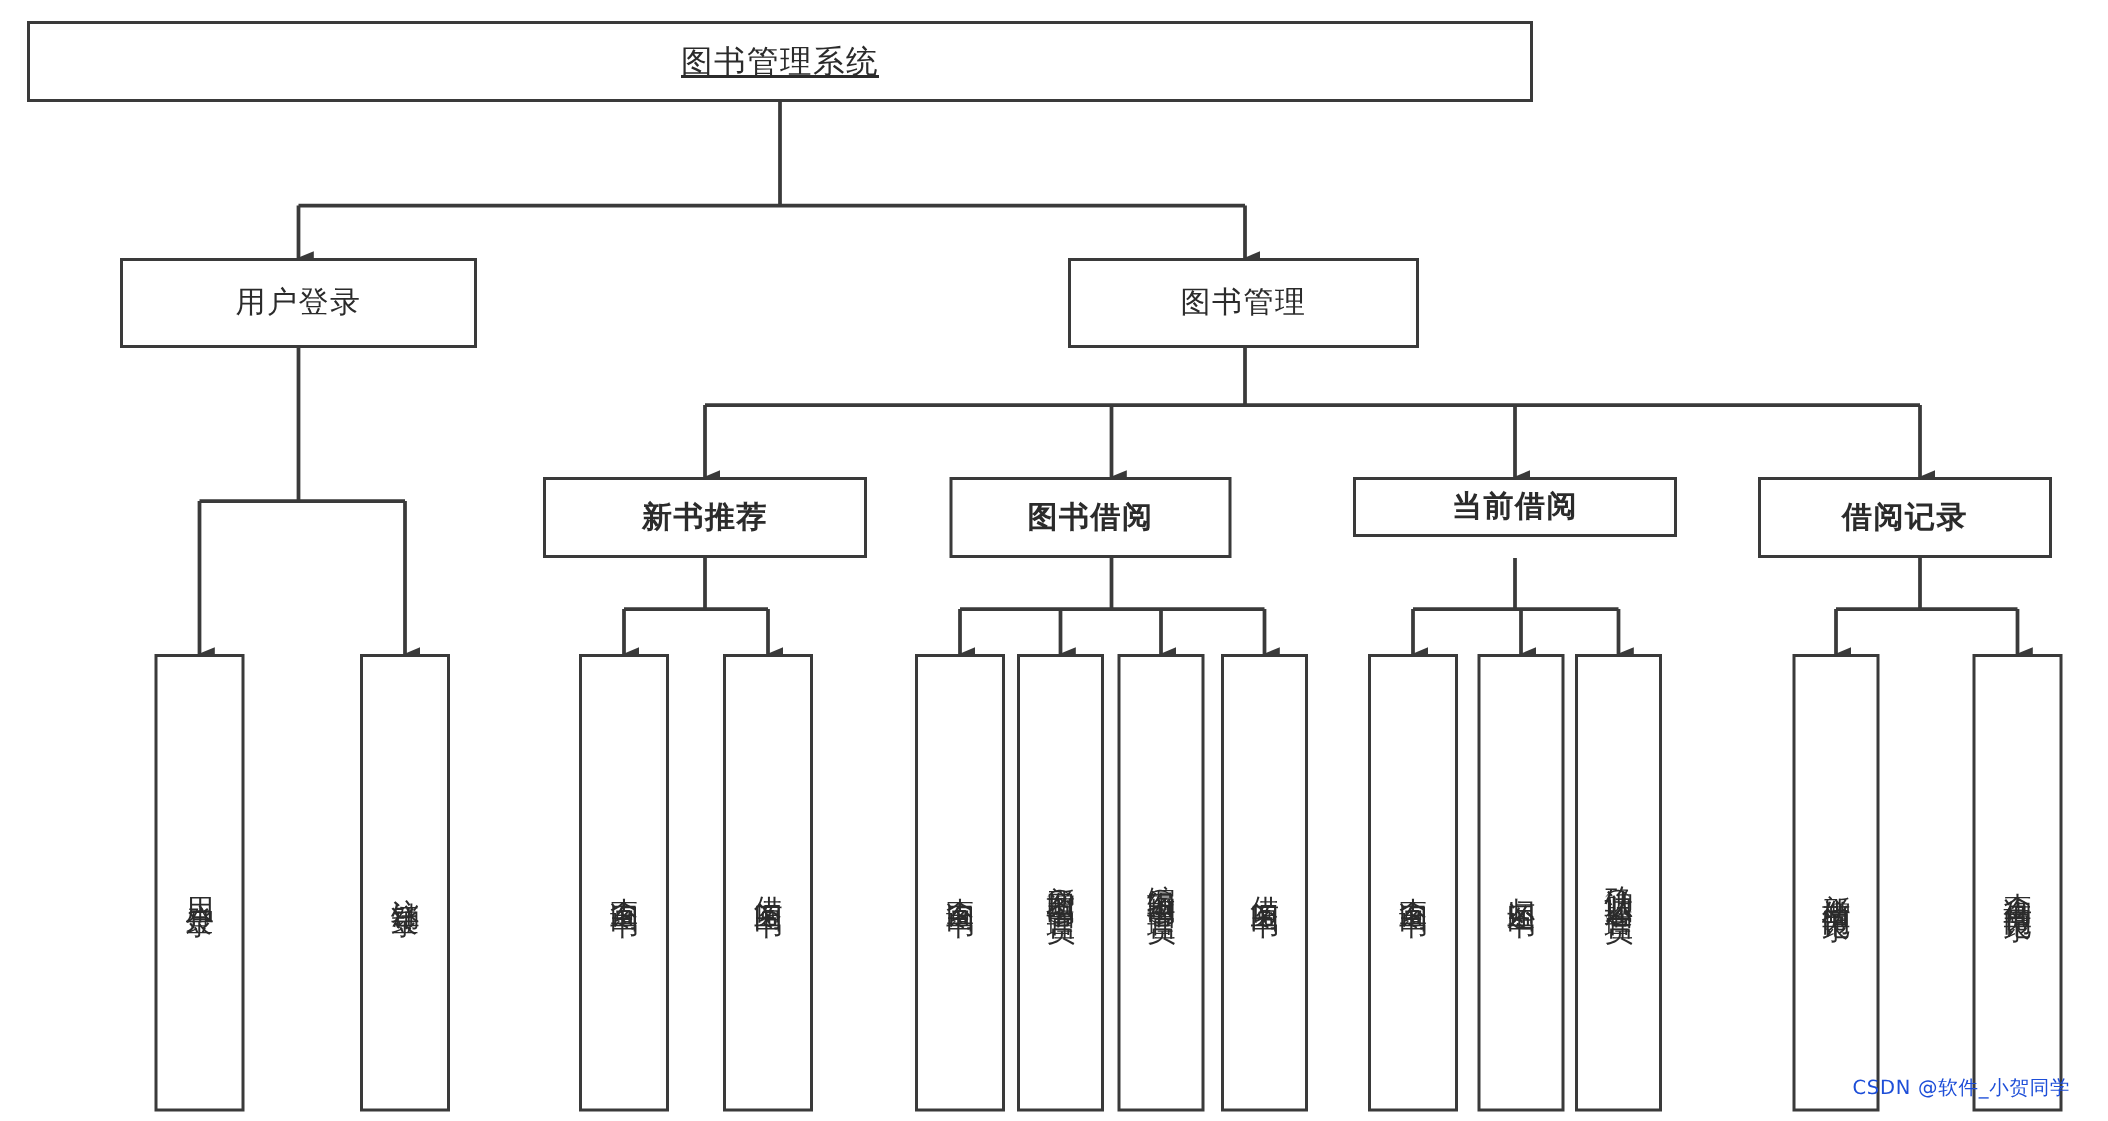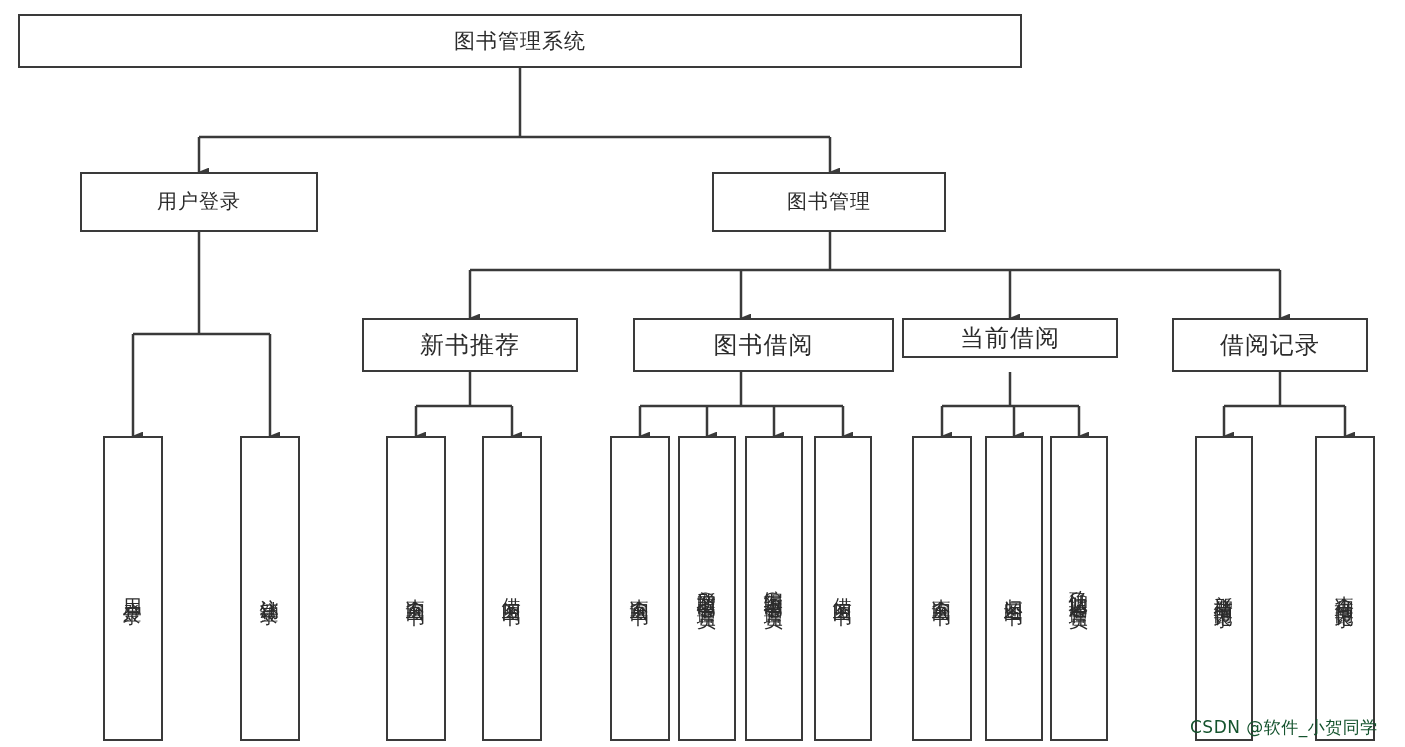--- a/index.html
+++ b/index.html
@@ -11,36 +11,36 @@
   svg.diagram-canvas{position:absolute;left:0;top:0;width:1405px;height:747px;}
 
   .node-box{
     position:absolute;box-sizing:border-box;
     border:2px solid #3a3a3a;background:#ffffff;
     display:flex;align-items:center;justify-content:center;
     color:#2b2b2b;
   }
   .node-box.level-0{font-size:21px;}
   .node-box.level-1{font-size:20px;}
-  .node-box.level-2{font-size:24px;}
+  .node-box.level-2{font-size:20px;font-weight:bold;}
   .node-box.leaf{font-size:19px;}
 
   .node-label{
     line-height:1.18;letter-spacing:1px;
     text-align:center;white-space:pre;
   }
   .node-label.vertical{
     writing-mode:vertical-rl;
     text-orientation:upright;
     letter-spacing:3px;
     white-space:pre-line;
   }
   .watermark{
-    position:absolute;color:#14532d;font-size:17px;
-    letter-spacing:0.5px;white-space:pre;pointer-events:none;
+    position:absolute;color:#1d4ed8;font-size:13px;
+    letter-spacing:0.5px;white-space:pre;pointer-events:none;margin-left:45px;
   }
 </style>
 </head>
 <body>
 
 <div id="diagram-root">
 
   <svg class="diagram-canvas" viewBox="0 0 1405 747" xmlns="http://www.w3.org/2000/svg">
     <defs>
       <marker id="arrowhead" markerWidth="9" markerHeight="11" refX="4.5" refY="10.2" orient="auto" markerUnits="userSpaceOnUse">
@@ -78,33 +78,33 @@
         <line x1="1014" y1="406" x2="1014" y2="436" stroke="#3a3a3a" stroke-width="2.5" marker-end="url(#arrowhead)"></line>
         <line x1="1079" y1="406" x2="1079" y2="436" stroke="#3a3a3a" stroke-width="2.5" marker-end="url(#arrowhead)"></line>
         <line x1="1280" y1="372" x2="1280" y2="406" stroke="#3a3a3a" stroke-width="2.5"></line>
         <line x1="1224" y1="406" x2="1345" y2="406" stroke="#3a3a3a" stroke-width="2.5"></line>
         <line x1="1224" y1="406" x2="1224" y2="436" stroke="#3a3a3a" stroke-width="2.5" marker-end="url(#arrowhead)"></line>
         <line x1="1345" y1="406" x2="1345" y2="436" stroke="#3a3a3a" stroke-width="2.5" marker-end="url(#arrowhead)"></line>
       </g>
   </svg>
 
   <div id="node-layer">
-      <div class="node-box level-0" style="left: 18px; top: 14px; width: 1004px; height: 54px;">
+      <div class="node-box level-0" style="left: 18px; top: 14px; width: 1004px; height: 54px; text-decoration: underline;">
         <span class="node-label">图书管理系统</span>
       </div>
       <div class="node-box level-1" style="left: 80px; top: 172px; width: 238px; height: 60px;">
         <span class="node-label">用户登录</span>
       </div>
       <div class="node-box level-1" style="left: 712px; top: 172px; width: 234px; height: 60px;">
         <span class="node-label">图书管理</span>
       </div>
       <div class="node-box level-2" style="left: 362px; top: 318px; width: 216px; height: 54px;">
         <span class="node-label">新书推荐</span>
       </div>
-      <div class="node-box level-2" style="left: 633px; top: 318px; width: 261px; height: 54px;">
+      <div class="node-box level-2" style="left: 633px; top: 318px; width: 188px; height: 54px;">
         <span class="node-label">图书借阅</span>
       </div>
       <div class="node-box level-2" style="left: 902px; top: 318px; width: 216px; height: 40px;">
         <span class="node-label">当前借阅</span>
       </div>
       <div class="node-box level-2" style="left: 1172px; top: 318px; width: 196px; height: 54px;">
         <span class="node-label">借阅记录</span>
       </div>
       <div class="node-box leaf level-3" style="left: 103px; top: 436px; width: 60px; height: 305px;">
         <span class="node-label vertical">用户登录</span>

